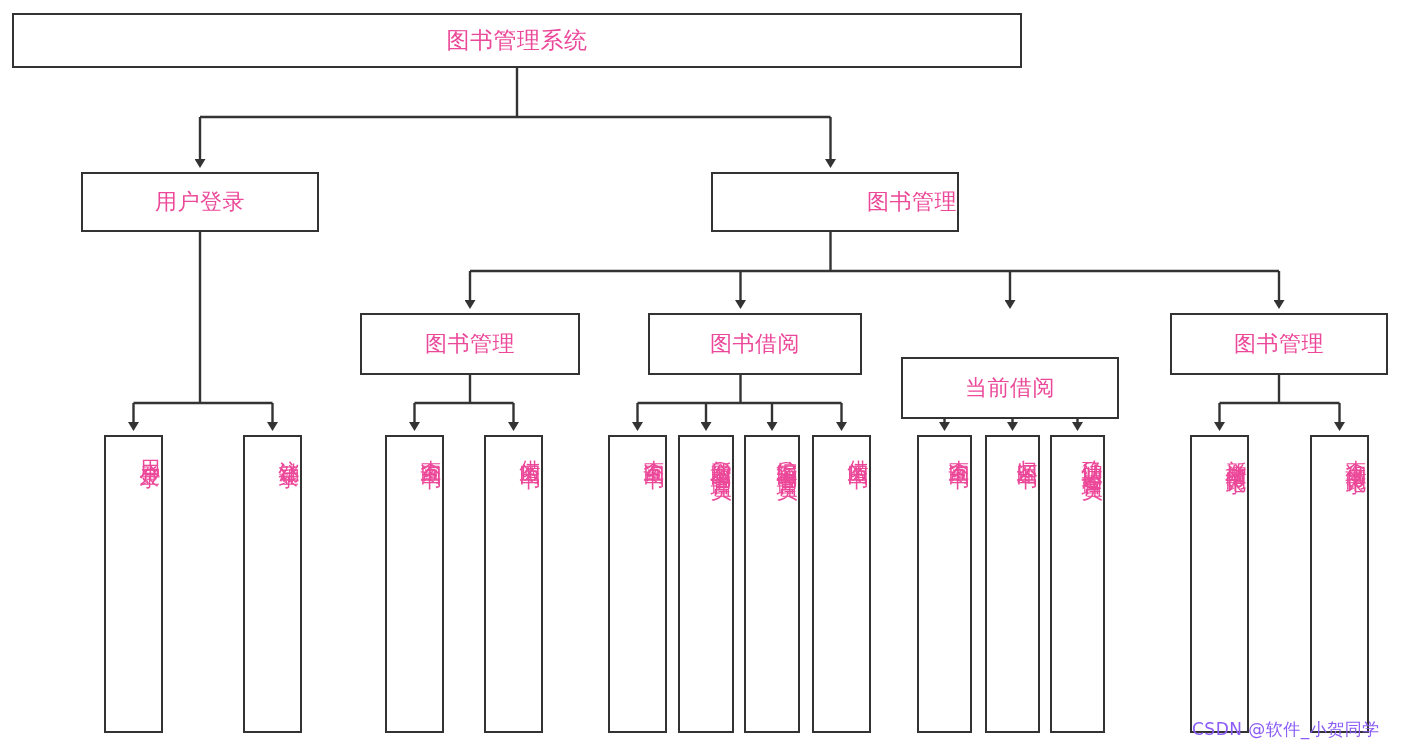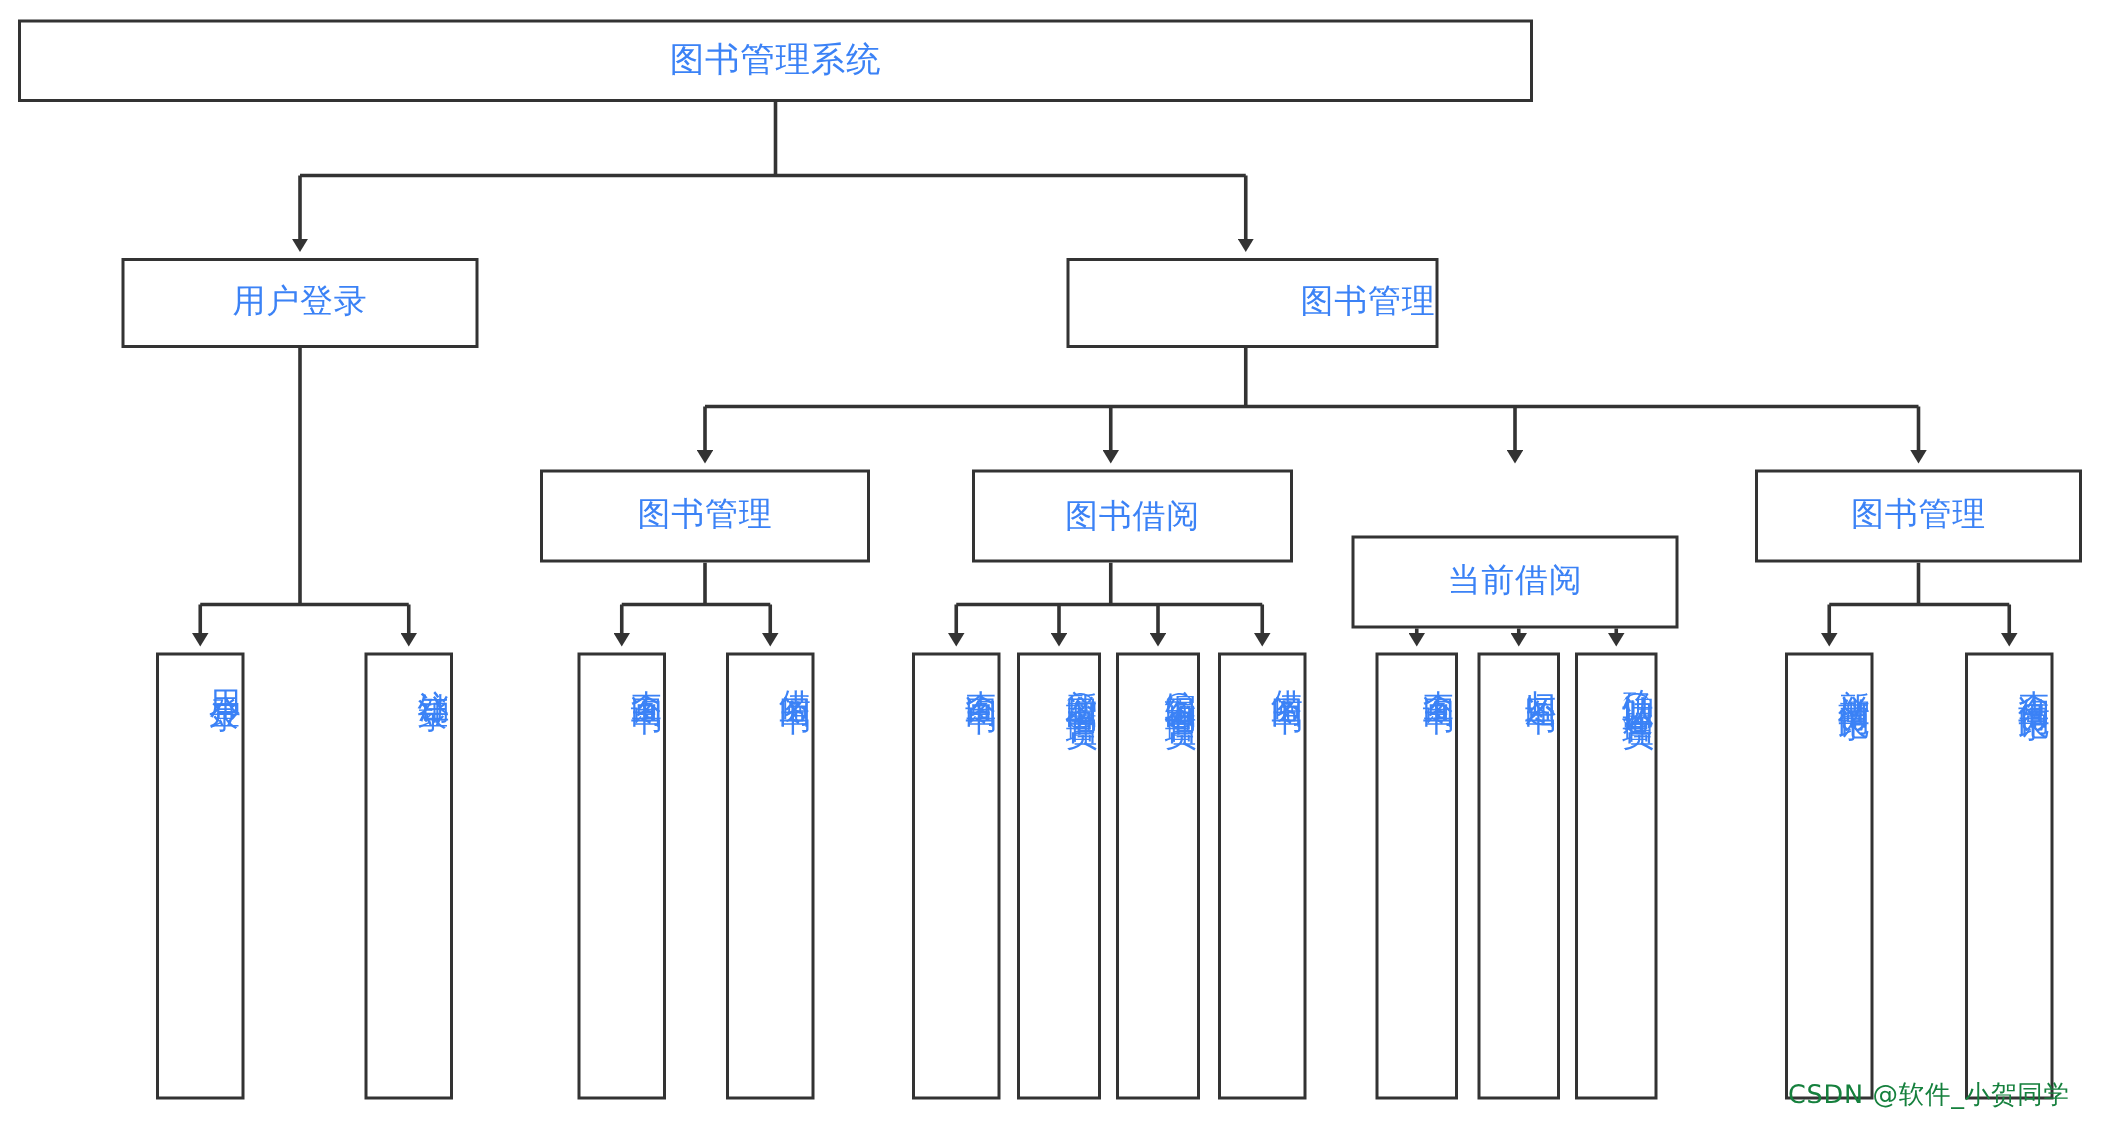--- a/index.html
+++ b/index.html
@@ -25,21 +25,21 @@
     height: 747px;
   }
   .node {
     position: absolute;
     box-sizing: border-box;
     border: 2px solid #333333;
     background: #ffffff;
     display: flex;
     align-items: center;
     justify-content: center;
-    color: #3b82f6;
+    color: #ec4899;
   }
   .node.horiz {
     font-size: 22px;
     letter-spacing: 0.5px;
     line-height: 1.1;
   }
   .node.root {
     font-size: 23px;
   }
   .node.vert {
@@ -55,21 +55,21 @@
   .vert-inner {
     writing-mode: vertical-rl;
     text-orientation: upright;
     display: block;
     width: 100%;
     text-align: start;
   }
   .watermark {
     position: absolute;
     font-size: 17px;
-    color: #15803d;
+    color: #8b5cf6;
     white-space: nowrap;
     letter-spacing: 0.5px;
     pointer-events: none;
   }
 </style>
 </head>
 <body>
 
 <div id="canvas">
   <svg id="wires" viewBox="0 0 1405 747" xmlns="http://www.w3.org/2000/svg">

